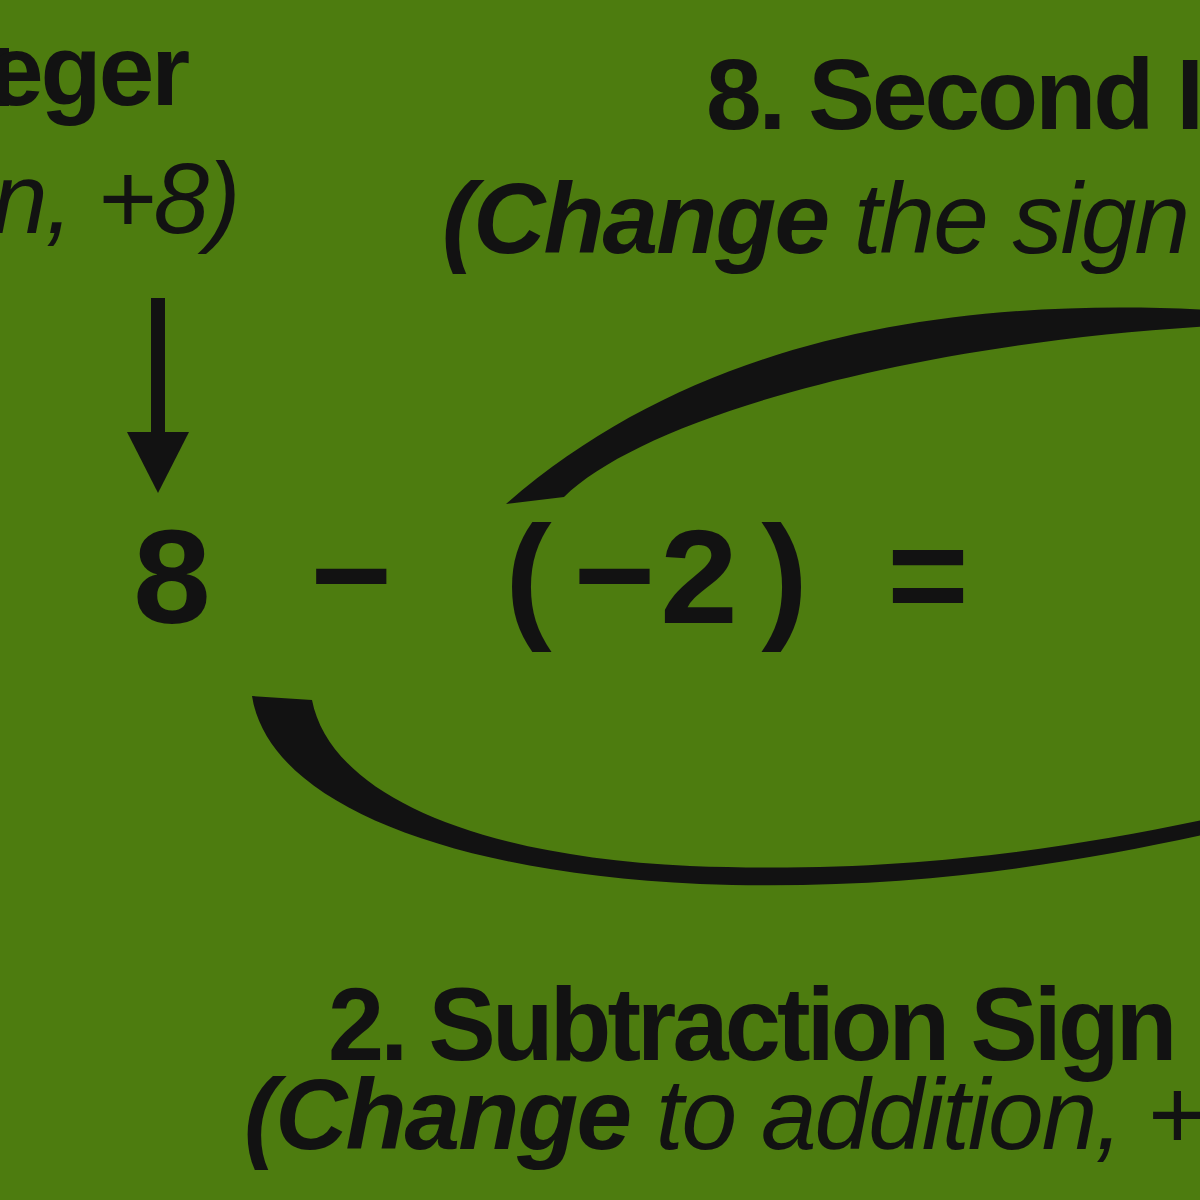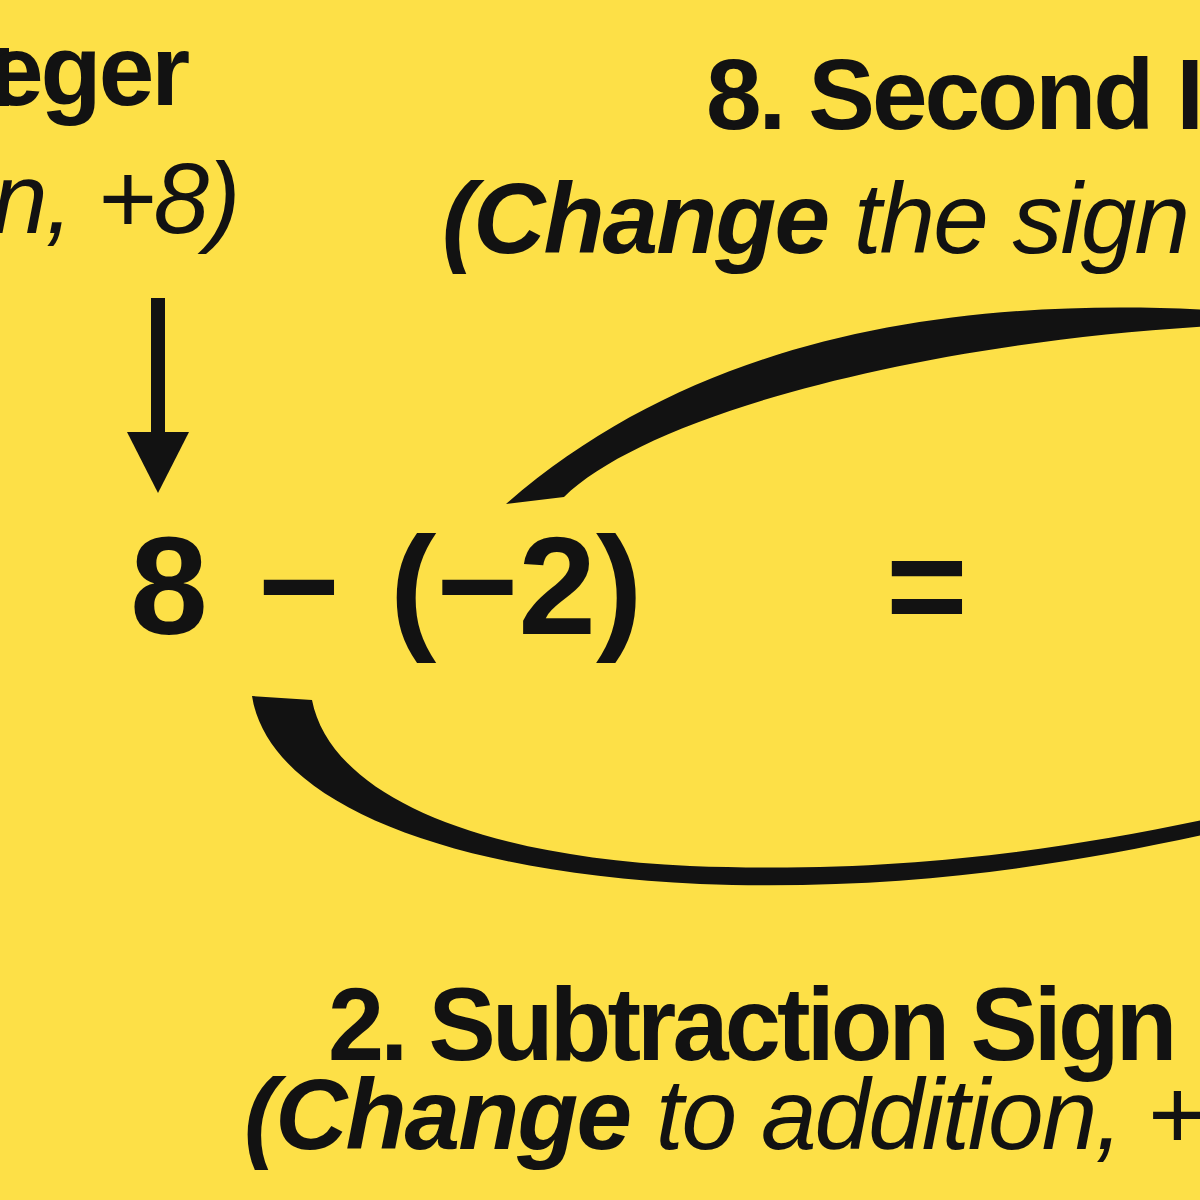--- a/index.html
+++ b/index.html
@@ -1,38 +1,38 @@
 <!DOCTYPE html>
 <html><head>
 <meta charset="utf-8">
 <style>
   html,body{margin:0;padding:0;background:#888;}
   .stage{
     position:relative;
     width:1200px;height:1200px;
     margin:0 auto;
-    background:#fde047;
+    background:#4d7c0f;
     overflow:hidden;
     font-family:"Liberation Sans", sans-serif;
     color:#121212;
   }
   .abs{position:absolute;white-space:nowrap;line-height:1;}
   .heading{
     font-weight:bold;
     font-size:100px;
     letter-spacing:-3px;
   }
   .note{
     font-style:italic;
     font-size:100px;
     letter-spacing:-2px;
   }
   .note .bold-part{font-weight:bold;}
   .equation{
-    font-family:Liberation Sans, sans-serif;
+    font-family:Liberation Mono, monospace;
     font-weight:bold;
     font-size:140px;
     word-spacing:0.08em;
     text-align:right;
   }
   .frag-top-left-heading{left:-12px;top:20px;}
   .frag-top-left-sub{left:-8px;top:148px;}
   .frag-step3-heading{left:706px;top:44px;}
   .frag-step3-note{left:442px;top:168px;}
   .expression{left:130px;top:516px;}

